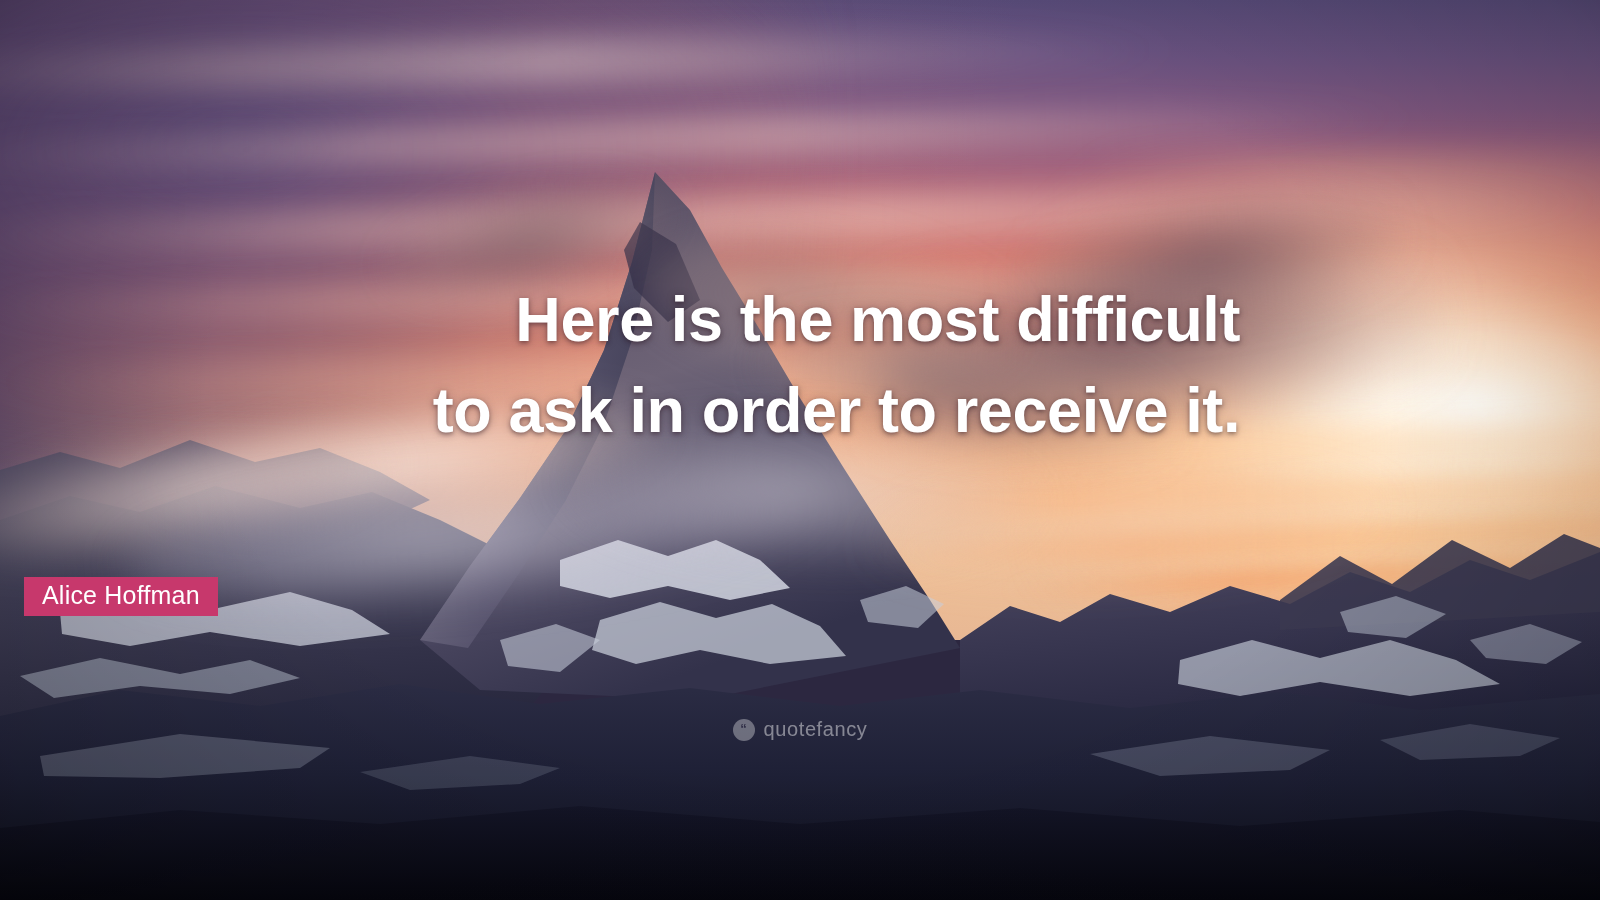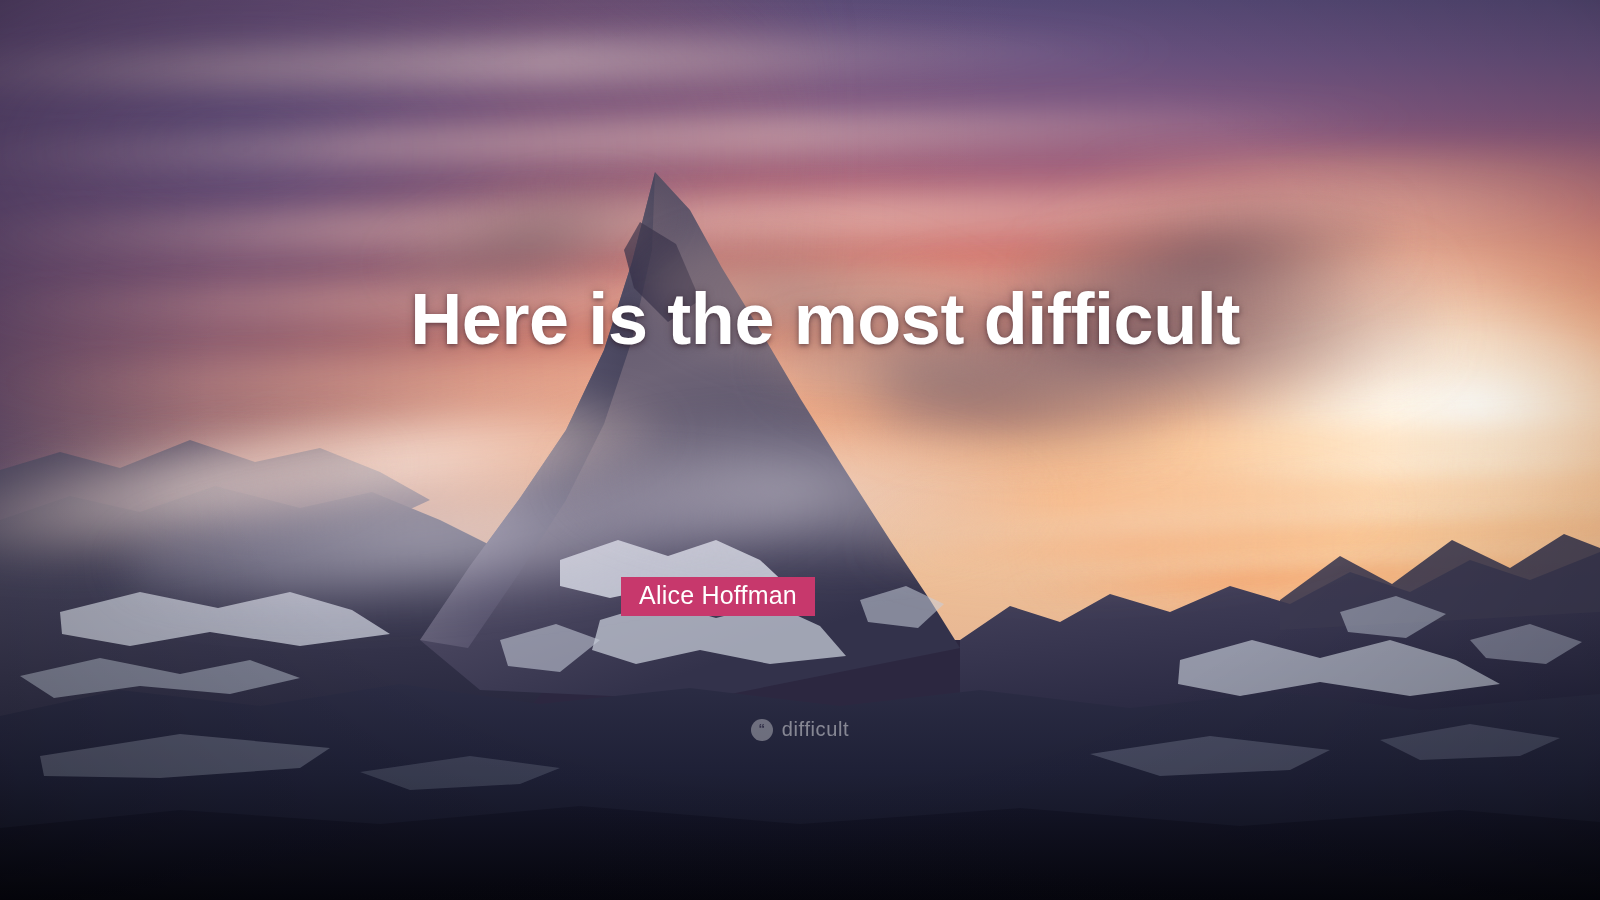--- a/index.html
+++ b/index.html
@@ -157,34 +157,34 @@
       filter:blur(22px);transform:rotate(3deg);}
   .m8{left:870px;top:470px;width:520px;height:110px;
       background:radial-gradient(ellipse at 50% 50%,rgba(244,214,192,.42) 0%,rgba(236,198,176,.18) 50%,rgba(228,186,166,0) 82%);
       filter:blur(20px);transform:rotate(-4deg);}
 
   
   .quote{
     position:absolute;left:330px;top:274px;width:910px;
     text-align:right;
     color:#ffffff;
-    font-size:72px;
+    font-size:63px;
     font-weight:bold;
     line-height:91px;
     letter-spacing:-0.4px;
     text-shadow:
       0 2px 4px rgba(40,20,30,0.42),
       0 1px 10px rgba(40,20,30,0.26);
     white-space:nowrap;
   }
   .quote .ln{display:block;}
 
   .author-wrap{
     position:absolute;left:0;top:577px;width:1436px;
-    display:flex;justify-content:center;
+    display:flex;padding-left:24px;
   }
   .author{
     display:inline-block;
     background:#c7386c;
     color:#ffffff;
     font-size:25px;
     font-weight:400;
     letter-spacing:0.2px;
     padding:6px 18px 8px 18px;
     line-height:1.0;
@@ -319,24 +319,25 @@
   <div class="mist m1"></div>
   <div class="mist m2"></div>
   <div class="mist m3"></div>
   <div class="mist m7"></div>
   <div class="mist m8"></div>
 
   <div class="vign"></div>
 
   <div class="quote">
     <span class="ln">Here is the most difficult</span>
+    <span class="ln">to ask in order to receive it.</span>
   </div>
 
   <div class="author-wrap">
     <span class="author">Alice Hoffman</span>
   </div>
 
   <div class="wm">
     <span class="wm-badge">“</span>
-    <span class="wm-text">difficult</span>
+    <span class="wm-text">quotefancy</span>
   </div>
 
 </div>
 
 </body></html>

